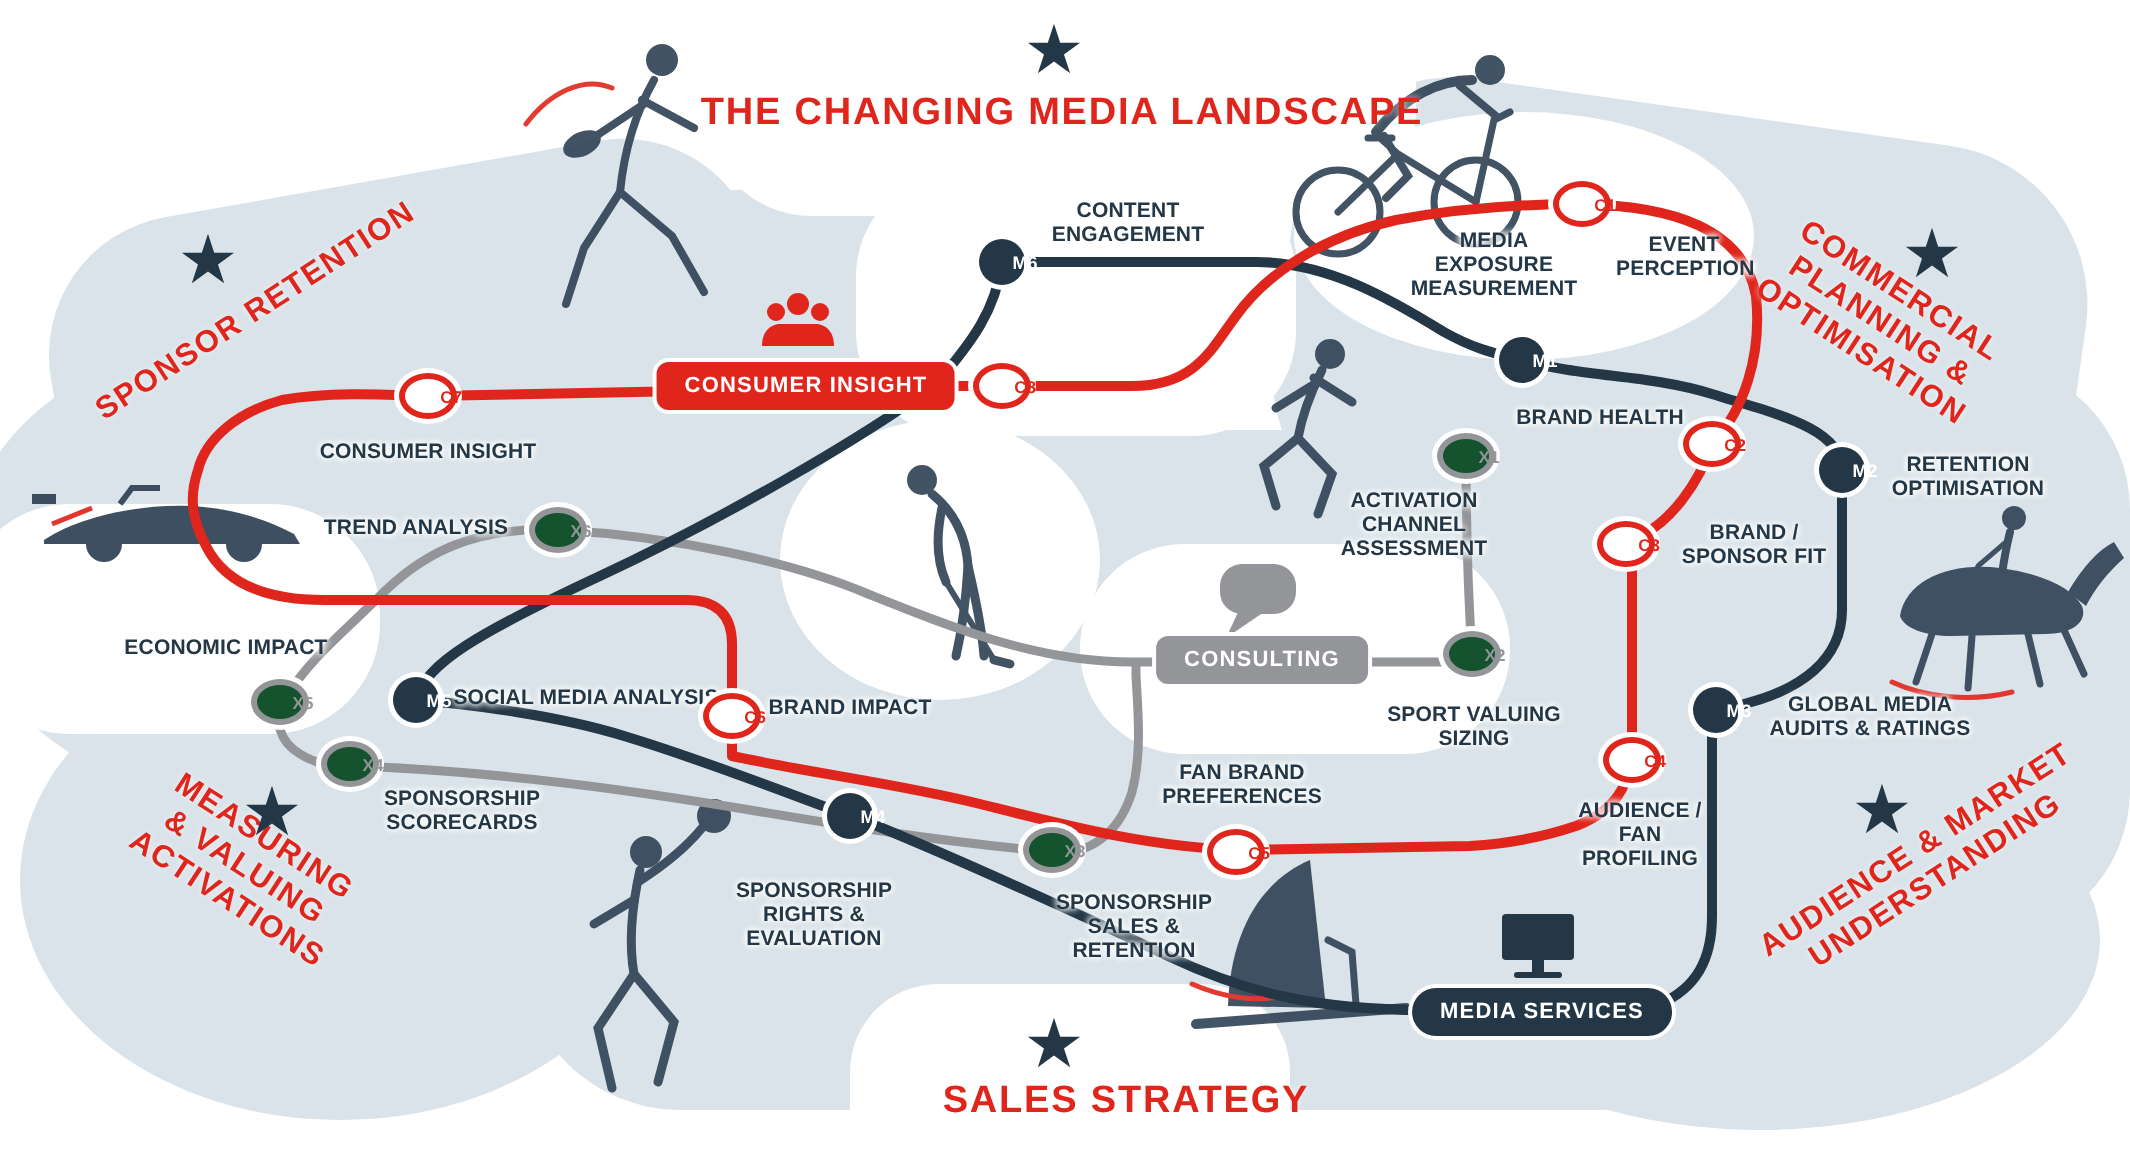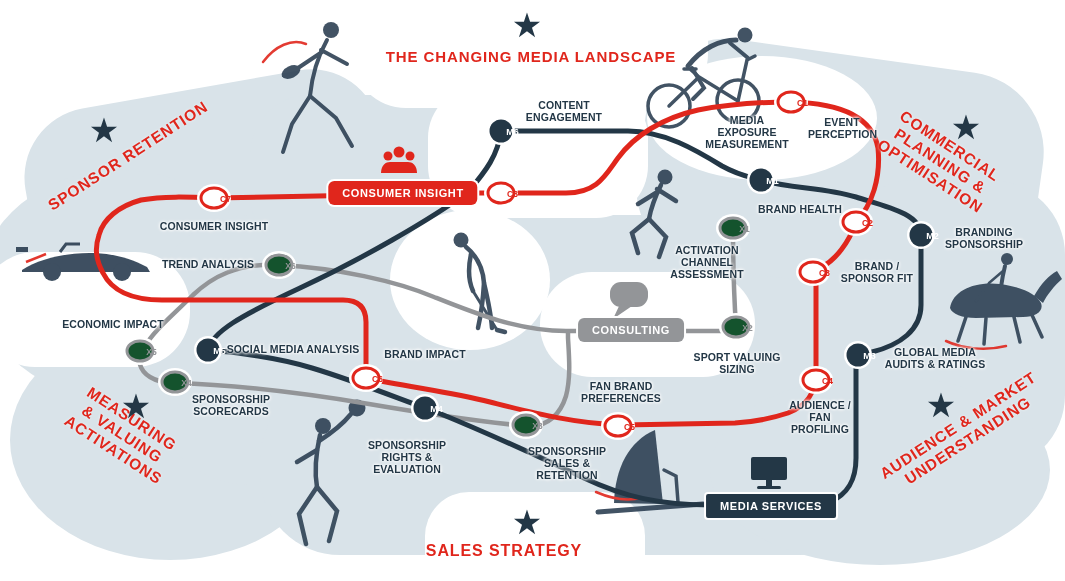--- a/index.html
+++ b/index.html
@@ -25,21 +25,21 @@
   .station.x{background:#14532d;border:3.5px solid var(--grey);color:var(--grey);}
   .station.m{background:var(--navy);color:#fff;font-size:9px;}
   
   .terminal{
     position:absolute;transform:translate(-50%,-50%);z-index:7;
     color:#fff;font-weight:bold;font-size:11px;letter-spacing:.6px;
     padding:6px 14px;border-radius:6px;white-space:nowrap;box-shadow:0 0 0 2px #fff;
   }
   .terminal.red{background:var(--red);}
   .terminal.grey{background:var(--grey);}
-  .terminal.navy{background:var(--navy);border-radius:2px;}
+  .terminal.navy{background:var(--navy);border-radius:12px;}
   
   .lbl{
     position:absolute;transform:translate(-50%,-50%);z-index:5;
     text-align:center;color:var(--navy);font-weight:bold;font-size:10.5px;
     line-height:1.12;letter-spacing:.1px;
     text-shadow:0 0 3px #fff,0 0 3px #fff,0 0 4px #fff;
   }
   
   .zone{
     position:absolute;transform:translate(-50%,-50%);z-index:8;
@@ -183,21 +183,21 @@
 
   <div class="terminal red" style="left:403px;top:193px">CONSUMER INSIGHT</div>
   <div class="terminal grey" style="left:631px;top:330px">CONSULTING</div>
   <div class="terminal navy" style="left:771px;top:506px">MEDIA SERVICES</div>
 
   <div class="station c" style="left:791px;top:102px">C1</div>
   <div class="station c" style="left:856px;top:222px">C2</div>
   <div class="station c" style="left:813px;top:272px">C3</div>
   <div class="station c" style="left:816px;top:380px">C4</div>
   <div class="station c" style="left:618px;top:426px">C5</div>
-  <div class="station c" style="left:366px;top:378px">C6</div>
+  <div class="station c" style="left:366px;top:358px">C6</div>
   <div class="station c" style="left:214px;top:198px">C7</div>
   <div class="station c" style="left:501px;top:193px">C8</div>
   <div class="station m" style="left:761px;top:180px">M1</div>
   <div class="station m" style="left:921px;top:235px">M2</div>
   <div class="station m" style="left:858px;top:355px">M3</div>
   <div class="station m" style="left:425px;top:408px">M4</div>
   <div class="station m" style="left:208px;top:350px">M5</div>
   <div class="station m" style="left:501px;top:131px">M6</div>
   <div class="station x" style="left:733px;top:228px">X1</div>
   <div class="station x" style="left:736px;top:327px">X2</div>
@@ -207,37 +207,37 @@
   <div class="station x" style="left:279px;top:265px">X6</div>
 
   <div class="lbl" style="left:842px;top:129px;width:68px">EVENT PERCEPTION</div>
   <div class="lbl" style="left:800px;top:210px;width:110px">BRAND HEALTH</div>
   <div class="lbl" style="left:877px;top:273px;width:76px">BRAND / SPONSOR FIT</div>
   <div class="lbl" style="left:820px;top:418px;width:80px">AUDIENCE / FAN PROFILING</div>
   <div class="lbl" style="left:621px;top:393px;width:84px">FAN BRAND PREFERENCES</div>
   <div class="lbl" style="left:425px;top:355px;width:110px">BRAND IMPACT</div>
   <div class="lbl" style="left:214px;top:227px;width:150px">CONSUMER INSIGHT</div>
   <div class="lbl" style="left:747px;top:133px;width:84px">MEDIA EXPOSURE MEASUREMENT</div>
-  <div class="lbl" style="left:984px;top:239px;width:88px">BRANDING SPONSORSHIP</div>
+  <div class="lbl" style="left:984px;top:239px;width:88px">RETENTION OPTIMISATION</div>
   <div class="lbl" style="left:935px;top:359px;width:108px">GLOBAL MEDIA AUDITS &amp; RATINGS</div>
   <div class="lbl" style="left:407px;top:458px;width:84px">SPONSORSHIP RIGHTS &amp; EVALUATION</div>
   <div class="lbl" style="left:293px;top:350px;width:160px">SOCIAL MEDIA ANALYSIS</div>
   <div class="lbl" style="left:564px;top:112px;width:80px">CONTENT ENGAGEMENT</div>
   <div class="lbl" style="left:707px;top:263px;width:76px">ACTIVATION CHANNEL ASSESSMENT</div>
   <div class="lbl" style="left:737px;top:364px;width:90px">SPORT VALUING SIZING</div>
   <div class="lbl" style="left:567px;top:464px;width:84px">SPONSORSHIP SALES &amp; RETENTION</div>
   <div class="lbl" style="left:231px;top:406px;width:84px">SPONSORSHIP SCORECARDS</div>
   <div class="lbl" style="left:113px;top:325px;width:130px">ECONOMIC IMPACT</div>
   <div class="lbl" style="left:208px;top:265px;width:110px">TREND ANALYSIS</div>
 
   <div class="zone rot-l" style="left:128px;top:156px">SPONSOR RETENTION</div>
-  <div class="zone" style="left:531px;top:57px;font-size:15px">THE CHANGING MEDIA LANDSCAPE</div>
+  <div class="zone" style="left:531px;top:57px;font-size:19px">THE CHANGING MEDIA LANDSCAPE</div>
   <div class="zone rot-r wrap" style="left:940px;top:161px;width:200px">COMMERCIAL PLANNING &amp; OPTIMISATION</div>
   <div class="zone rot-r wrap" style="left:122px;top:434px;width:110px">MEASURING &amp; VALUING ACTIVATIONS</div>
-  <div class="zone" style="left:504px;top:551px;font-size:16px">SALES STRATEGY</div>
+  <div class="zone" style="left:563px;top:551px;font-size:19px">SALES STRATEGY</div>
   <div class="zone rot-l wrap" style="left:963px;top:433px;width:190px">AUDIENCE &amp; MARKET UNDERSTANDING</div>
 
   <div class="star" style="left:104px;top:131px">★</div>
   <div class="star" style="left:527px;top:26px">★</div>
   <div class="star" style="left:966px;top:128px">★</div>
   <div class="star" style="left:136px;top:407px">★</div>
   <div class="star" style="left: 527px;top:523px">★</div>
   <div class="star" style="left:941px;top:406px">★</div>
 
 </div>

